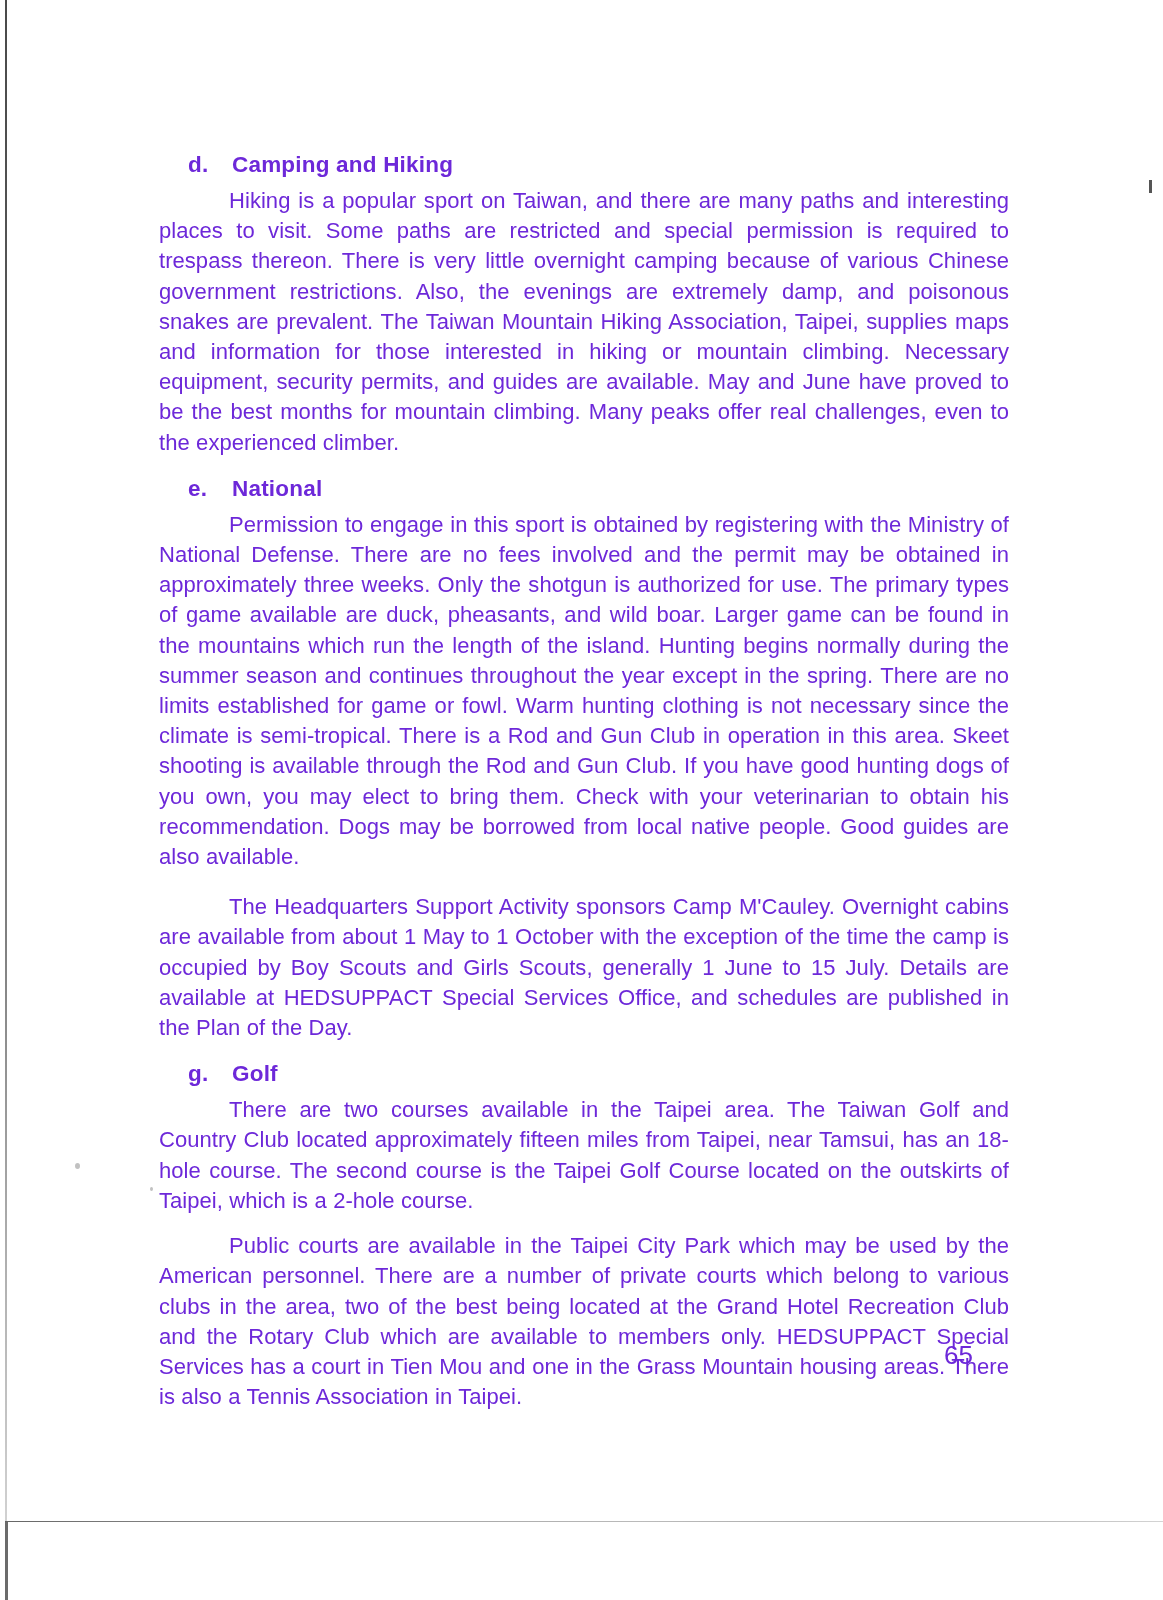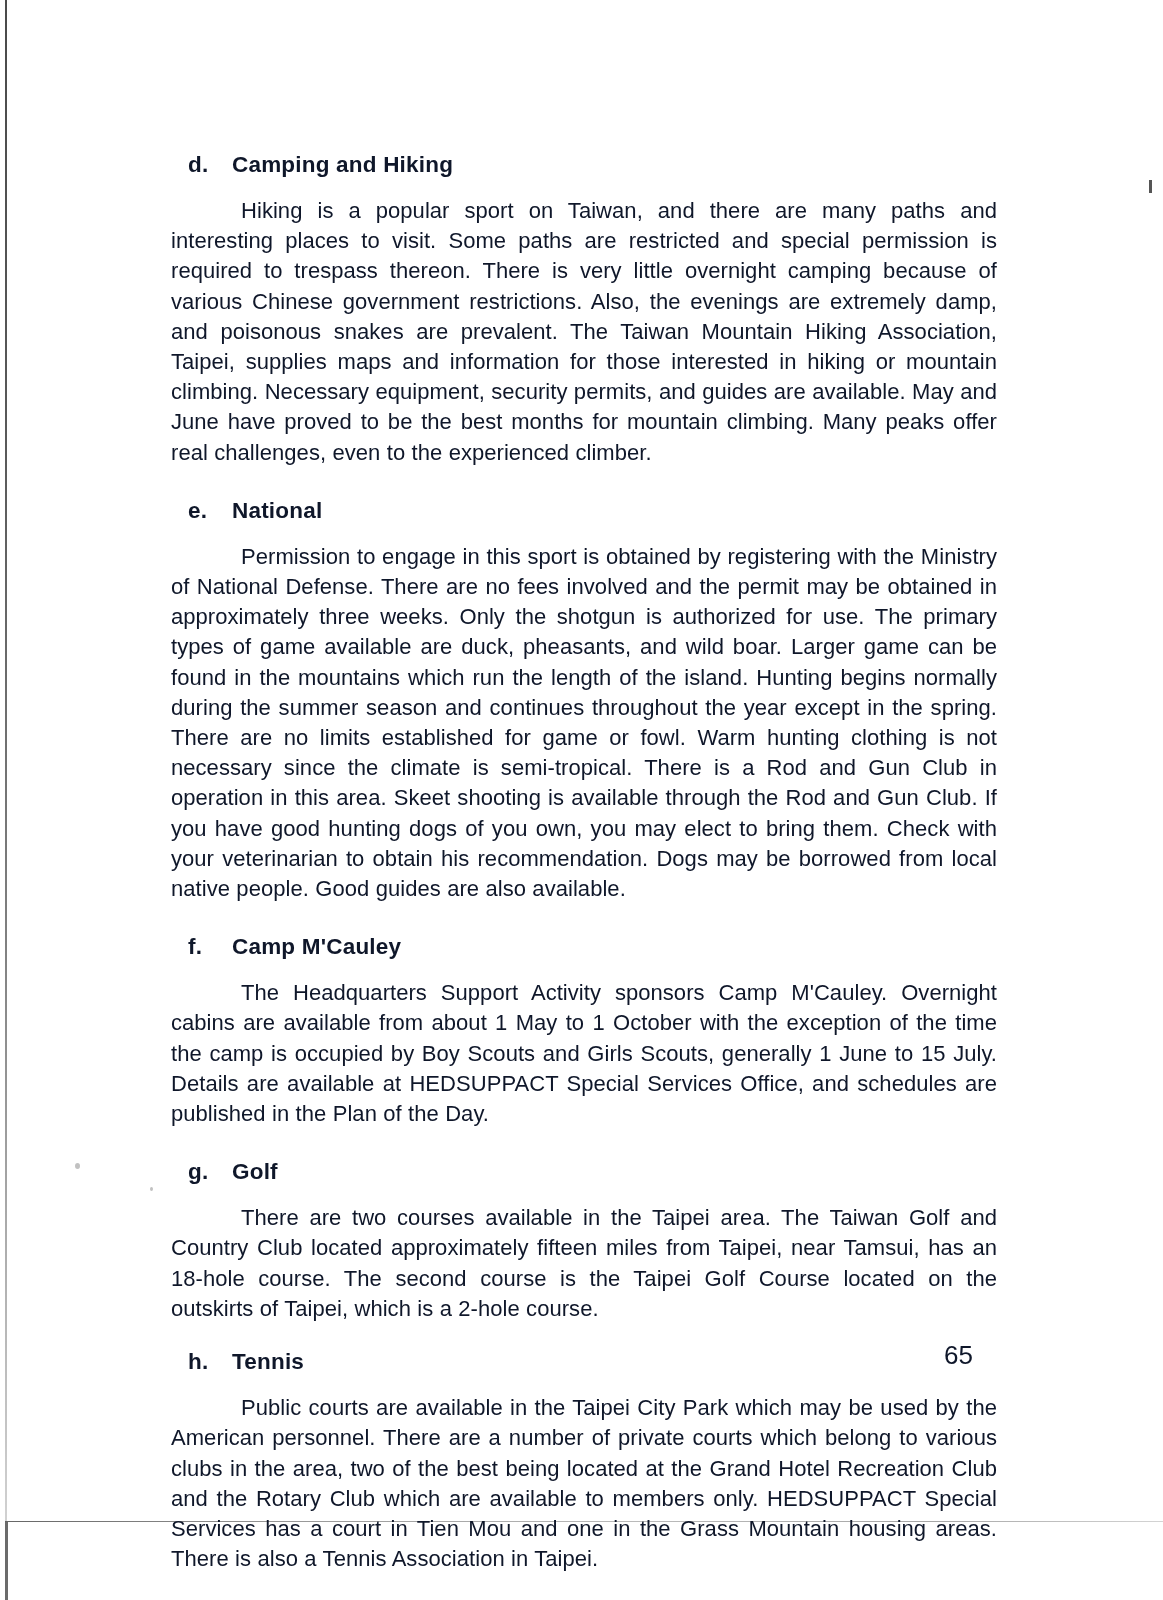--- a/index.html
+++ b/index.html
@@ -8,21 +8,21 @@
     background: #ffffff;
   }
 
   .page {
     position: relative;
     width: 1163px;
     height: 1600px;
     background: #ffffff;
     overflow: hidden;
     font-family: "Liberation Sans", sans-serif;
-    color: #0f172a;
+    color: #6d28d9;
   }
 
   
   .scan-edge-left {
     position: absolute;
     left: 5px;
     top: 0;
     width: 2px;
     height: 1522px;
     background: linear-gradient(to bottom, #2a2a2a 0%, #3d3d3d 30%, #6a6a6a 62%, #9a9a9a 80%, #c9c9c9 100%);
@@ -82,21 +82,21 @@
   .heading .letter {
     display: inline-block;
     width: 44px;
   }
 
   .para {
     font-size: 22px;
     line-height: 30.2px;
     text-align: justify;
     text-align-last: left;
-    margin: 16px;
+    margin: 4px;
     letter-spacing: 0.05px;
     word-spacing: 0.2px;
     hyphens: none;
   }
   .para .indent {
     display: inline-block;
     width: 70px;
   }
 
   .sec-spacer-1 { height: 12px; }
@@ -139,34 +139,32 @@
     <div class="sec-spacer-1"></div>
 
     <div class="section">
       <div class="heading"><span class="letter">e.</span><span>National</span></div>
       <p class="para"><span class="indent"></span><span>Permission to engage in this sport is obtained by registering with the Ministry of National Defense.  There are no fees involved and the permit may be obtained in approximately three weeks.  Only the shotgun is authorized for use.  The primary types of game available are duck, pheasants, and wild boar.  Larger game can be found in the mountains which run the length of the island.  Hunting begins normally during the summer season and continues throughout the year except in the spring.  There are no limits established for game or fowl. Warm hunting clothing is not necessary since the climate is semi-tropical.  There is a Rod and Gun Club in operation in this area.  Skeet shooting is available through the Rod and Gun Club. If you have good hunting dogs of you own, you may elect to bring them. Check with your veterinarian to obtain his recommendation. Dogs may be borrowed from local native people. Good guides are also available.</span></p>
     </div>
 
     <div class="sec-spacer-2"></div>
 
     <div class="section">
-      <div class="heading"><span class="letter">f.</span><span>Camp M'Cauley</span></div>
       <p class="para"><span class="indent"></span><span>The Headquarters Support Activity sponsors Camp M'Cauley.  Overnight cabins are available from about 1 May to 1 October with the exception of the time the camp is occupied by Boy Scouts and Girls Scouts, generally 1 June to 15 July.  Details are available at HEDSUPPACT Special Services Office, and schedules are published in the Plan of the Day.</span></p>
     </div>
 
     <div class="sec-spacer-3"></div>
 
     <div class="section">
       <div class="heading"><span class="letter">g.</span><span>Golf</span></div>
       <p class="para"><span class="indent"></span><span>There are two courses available in the  Taipei area. The Taiwan Golf and Country Club located approximately fifteen miles from Taipei, near Tamsui, has an 18-hole course.  The second course is the Taipei Golf Course located on the outskirts of Taipei, which is a 2-hole course.</span></p>
     </div>
 
     <div class="sec-spacer-4"></div>
 
     <div class="section">
-      <div class="heading"><span class="letter">h.</span><span>Tennis</span></div>
       <p class="para"><span class="indent"></span><span>Public courts are available in the  Taipei City Park which may be used by the American personnel. There are a number of private courts which belong to various clubs in the area, two of the best being located at the Grand Hotel Recreation Club and the Rotary Club which are available to members only.  HEDSUPPACT Special Services has a court in Tien Mou and one in the Grass Mountain housing areas.  There is also a Tennis Association in Taipei.</span></p>
     </div>
 
     <div class="folio">65</div>
 
   </div>
 </div>
 
 </body></html>

